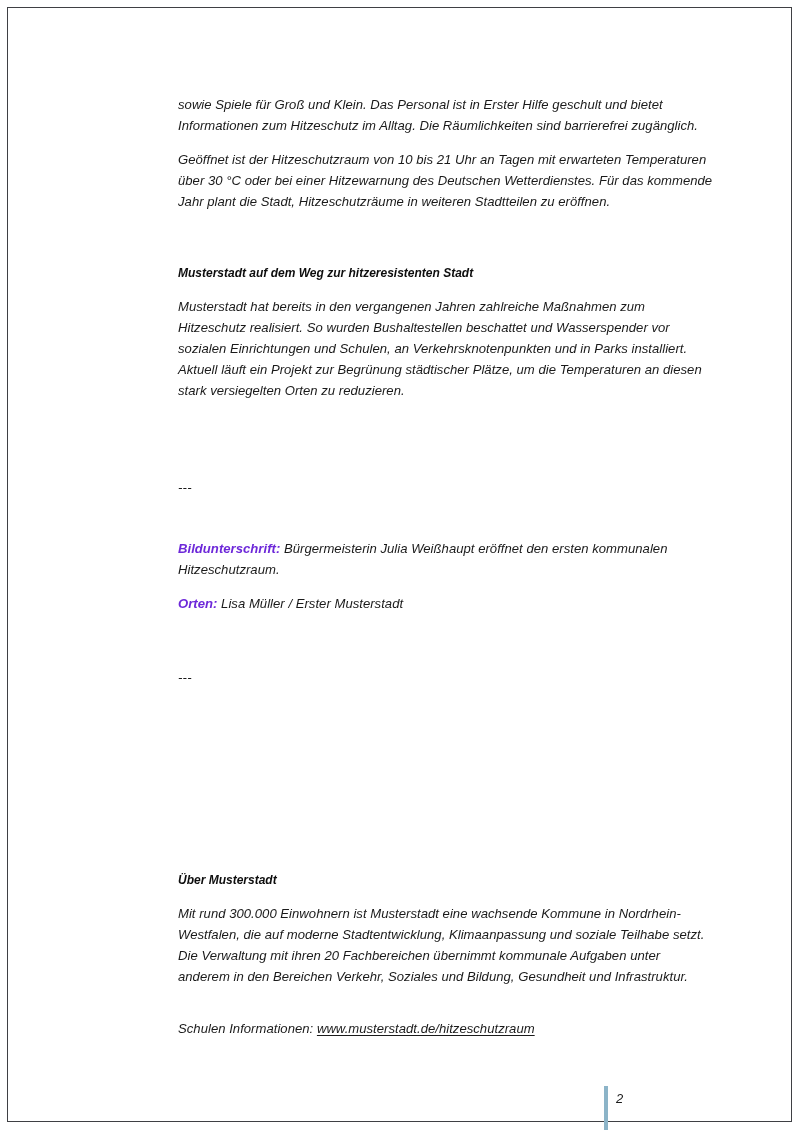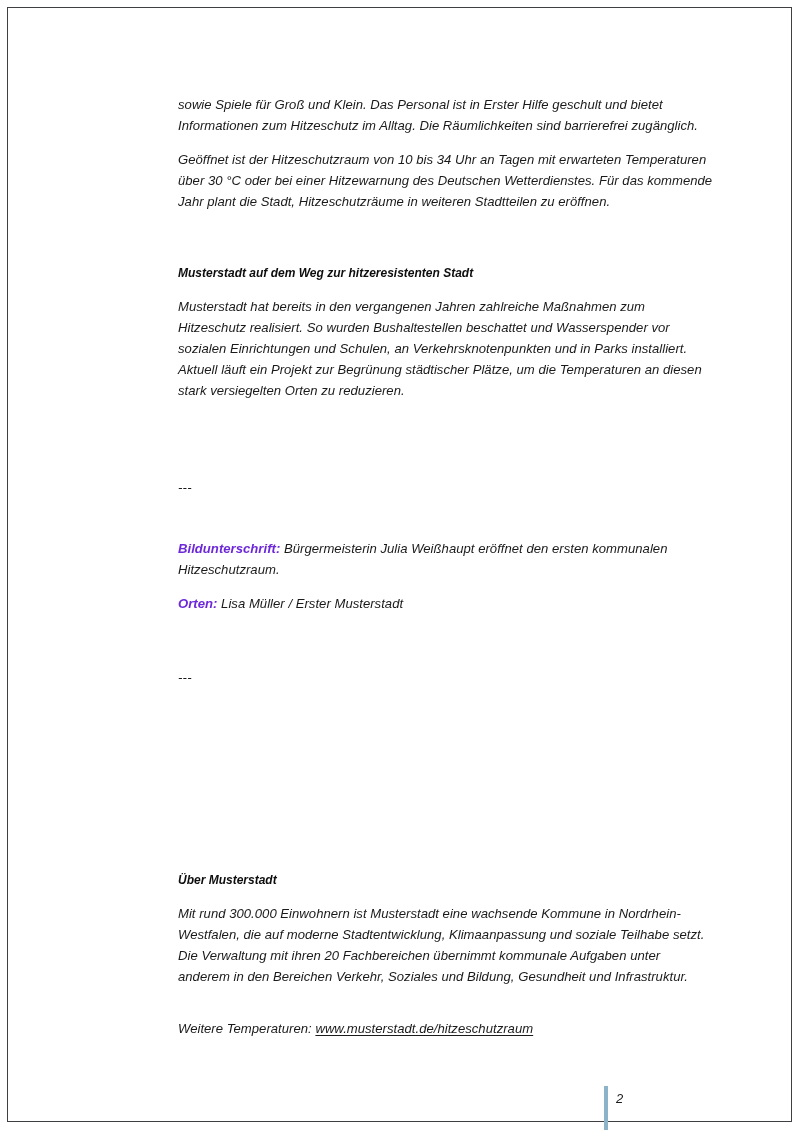--- a/index.html
+++ b/index.html
@@ -114,21 +114,21 @@
 </head>
 <body>
 
 <div class="canvas">
   <div class="page-frame">
 
     <div class="text-column">
 
       <p class="para">sowie Spiele für Groß und Klein. Das Personal ist in Erster Hilfe geschult und bietet Informationen zum Hitzeschutz im Alltag. Die Räumlichkeiten sind barrierefrei zugänglich.</p>
 
-      <p class="para">Geöffnet ist der Hitzeschutzraum von 10 bis 34 Uhr an Tagen mit erwarteten Temperaturen über 30 °C oder bei einer Hitzewarnung des Deutschen Wetterdienstes. Für das kommende Jahr plant die Stadt, Hitzeschutzräume in weiteren Stadtteilen zu eröffnen.</p>
+      <p class="para">Geöffnet ist der Hitzeschutzraum von 10 bis 21 Uhr an Tagen mit erwarteten Temperaturen über 30 °C oder bei einer Hitzewarnung des Deutschen Wetterdienstes. Für das kommende Jahr plant die Stadt, Hitzeschutzräume in weiteren Stadtteilen zu eröffnen.</p>
 
       <div class="gap-before-heading"></div>
 
       <h2 class="heading">Musterstadt auf dem Weg zur hitzeresistenten Stadt</h2>
 
       <p class="para">Musterstadt hat bereits in den vergangenen Jahren zahlreiche Maßnahmen zum Hitzeschutz realisiert. So wurden Bushaltestellen beschattet und Wasserspender vor sozialen Einrichtungen und Schulen, an Verkehrsknotenpunkten und in Parks installiert. Aktuell läuft ein Projekt zur Begrünung städtischer Plätze, um die Temperaturen an diesen stark versiegelten Orten zu reduzieren.</p>
 
       <div class="gap-before-sep-one"></div>
 
       <p class="sep">---</p>
@@ -144,21 +144,21 @@
       <p class="sep">---</p>
 
       <div class="gap-image-placeholder"></div>
 
       <h2 class="heading">Über Musterstadt</h2>
 
       <p class="para">Mit rund 300.000 Einwohnern ist Musterstadt eine wachsende Kommune in Nordrhein-Westfalen, die auf moderne Stadtentwicklung, Klimaanpassung und soziale Teilhabe setzt. Die Verwaltung mit ihren 20 Fachbereichen übernimmt kommunale Aufgaben unter anderem in den Bereichen Verkehr, Soziales und Bildung, Gesundheit und Infrastruktur.</p>
 
       <div class="gap-before-link"></div>
 
-      <p class="para"><span>Weitere Temperaturen: </span><a class="link" href="#">www.musterstadt.de/hitzeschutzraum</a></p>
+      <p class="para"><span>Schulen Informationen: </span><a class="link" href="#">www.musterstadt.de/hitzeschutzraum</a></p>
 
     </div>
 
     <div class="footer">
       <div class="footer-accent-bar" style="background: rgb(140, 180, 200);"></div>
       <div class="page-number">2</div>
     </div>
 
   </div>
 </div>

